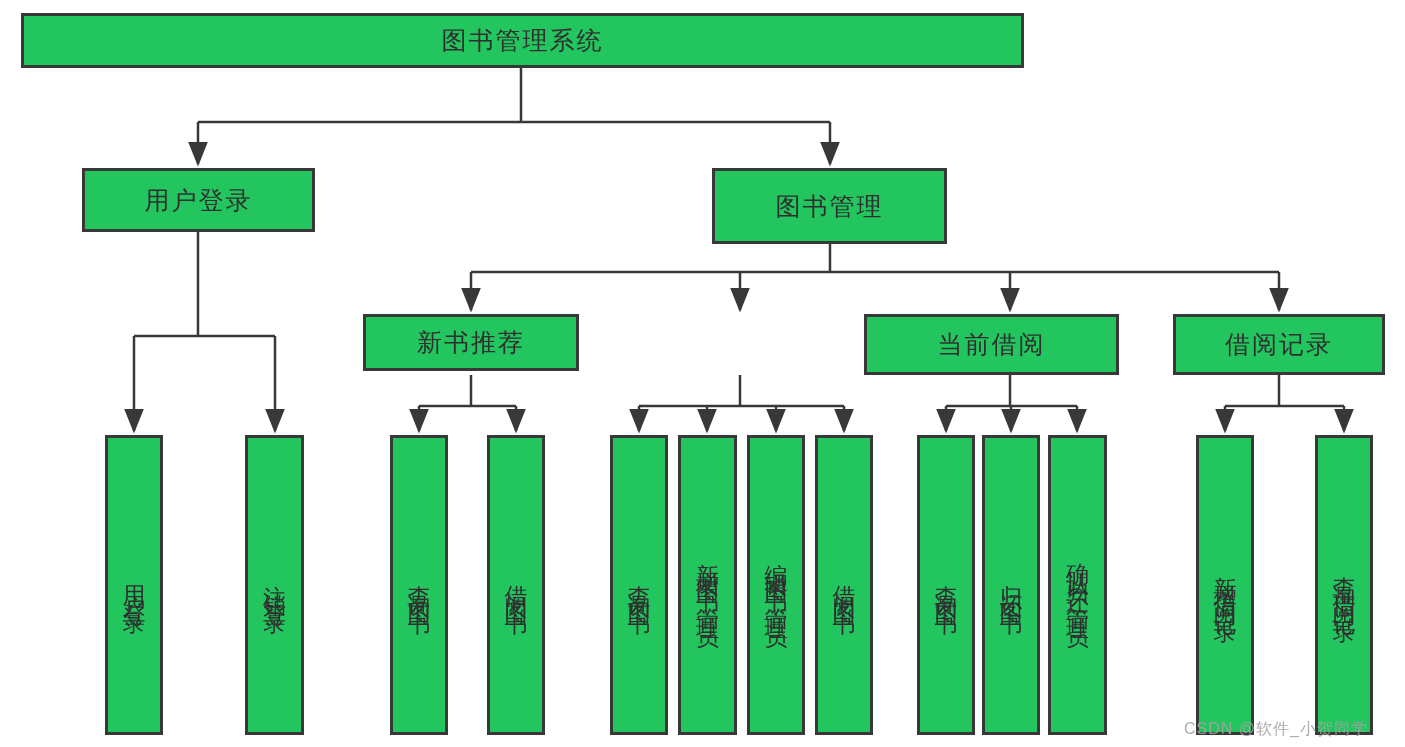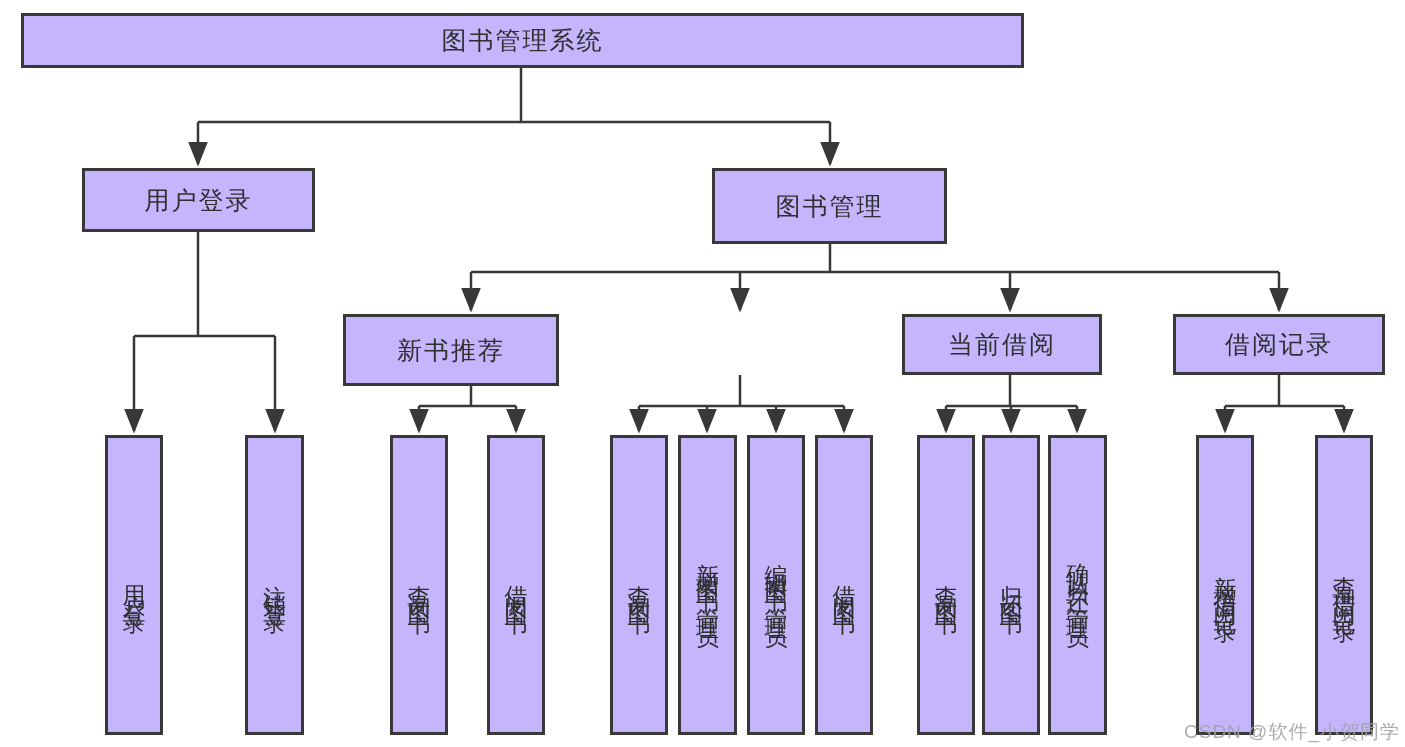--- a/index.html
+++ b/index.html
@@ -13,21 +13,21 @@
   }
   .connectors {
     position: absolute;
     left: 0; top: 0;
     width: 1405px; height: 747px;
   }
   .node {
     position: absolute;
     box-sizing: border-box;
     border: 3px solid #383838;
-    background: #c4b5fd;
+    background: #22c55e;
     display: flex;
     align-items: center;
     justify-content: center;
     color: #2f2f2f;
   }
   .node .lbl {
     white-space: nowrap;
   }
   .hnode .lbl {
     font-size: 25px;
@@ -37,21 +37,21 @@
     writing-mode: vertical-rl;
     text-orientation: mixed;
     font-size: 23px;
     letter-spacing: 9px;
     line-height: 1;
   }
   .watermark {
     position: absolute;
     left: 1184px;
     top: 719px;
-    font-size: 19px;
+    font-size: 16px;
     color: #a3a3a3;
     opacity: 0.9;
     white-space: nowrap;
     letter-spacing: 1px;
   }
 </style>
 </head>
 <body>
 
 <div class="canvas">
@@ -110,24 +110,24 @@
     <span class="lbl">图书管理系统</span>
   </div>
 
   <div class="node hnode" style="left:82px;top:168px;width:233px;height:64px">
     <span class="lbl">用户登录</span>
   </div>
   <div class="node hnode" style="left:712px;top:168px;width:235px;height:76px">
     <span class="lbl">图书管理</span>
   </div>
 
-  <div class="node hnode" style="left:343px;top:314px;width:216px;height:72px">
+  <div class="node hnode" style="left:363px;top:314px;width:216px;height:57px">
     <span class="lbl">新书推荐</span>
   </div>
-  <div class="node hnode" style="left:902px;top:314px;width:200px;height:61px">
+  <div class="node hnode" style="left:864px;top:314px;width:255px;height:61px">
     <span class="lbl">当前借阅</span>
   </div>
   <div class="node hnode" style="left:1173px;top:314px;width:212px;height:61px">
     <span class="lbl">借阅记录</span>
   </div>
 
   <div class="node leaf" style="left:105px;top:435px;width:58px;height:300px">
     <span class="lbl">用户登录</span>
   </div>
   <div class="node leaf" style="left:245px;top:435px;width:59px;height:300px">

